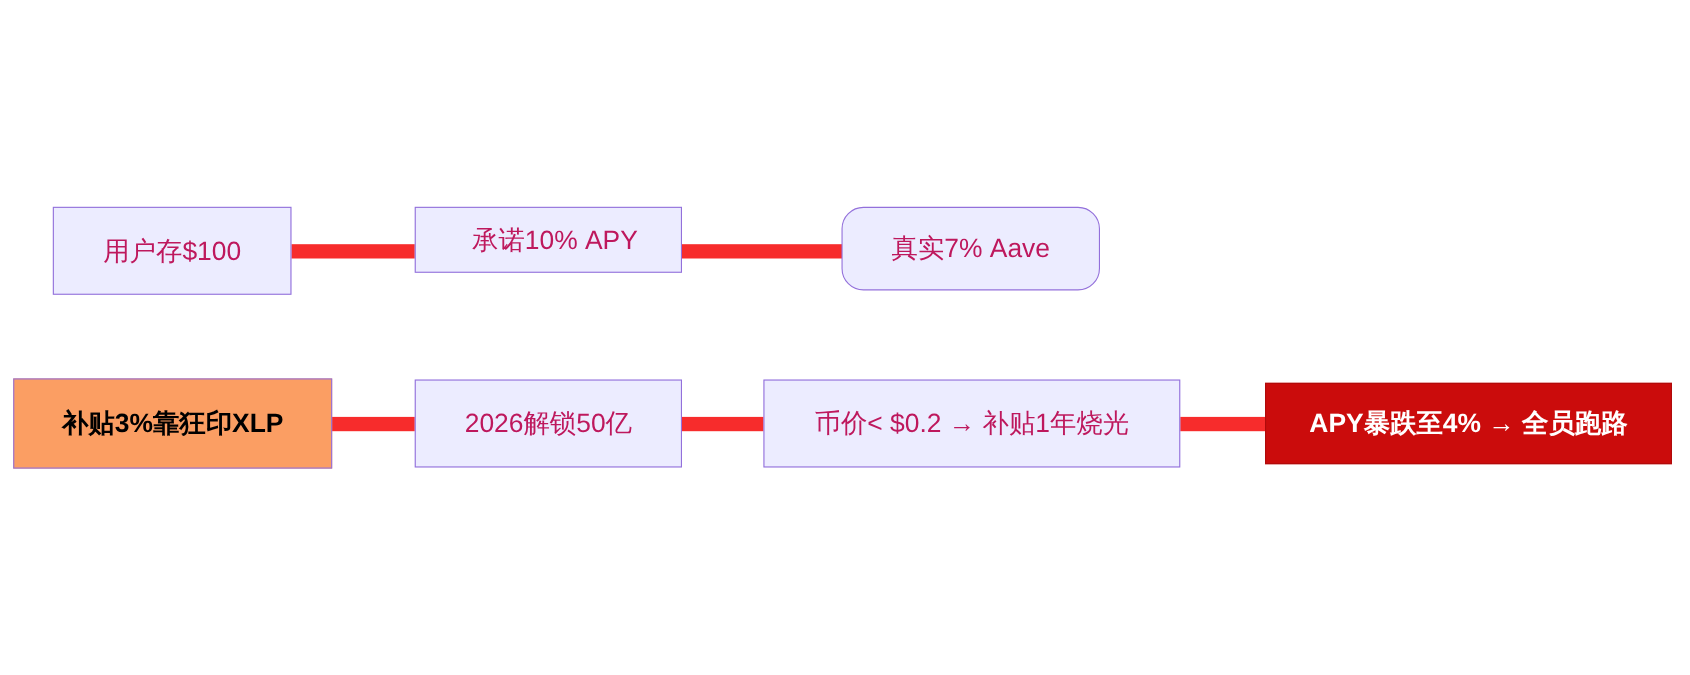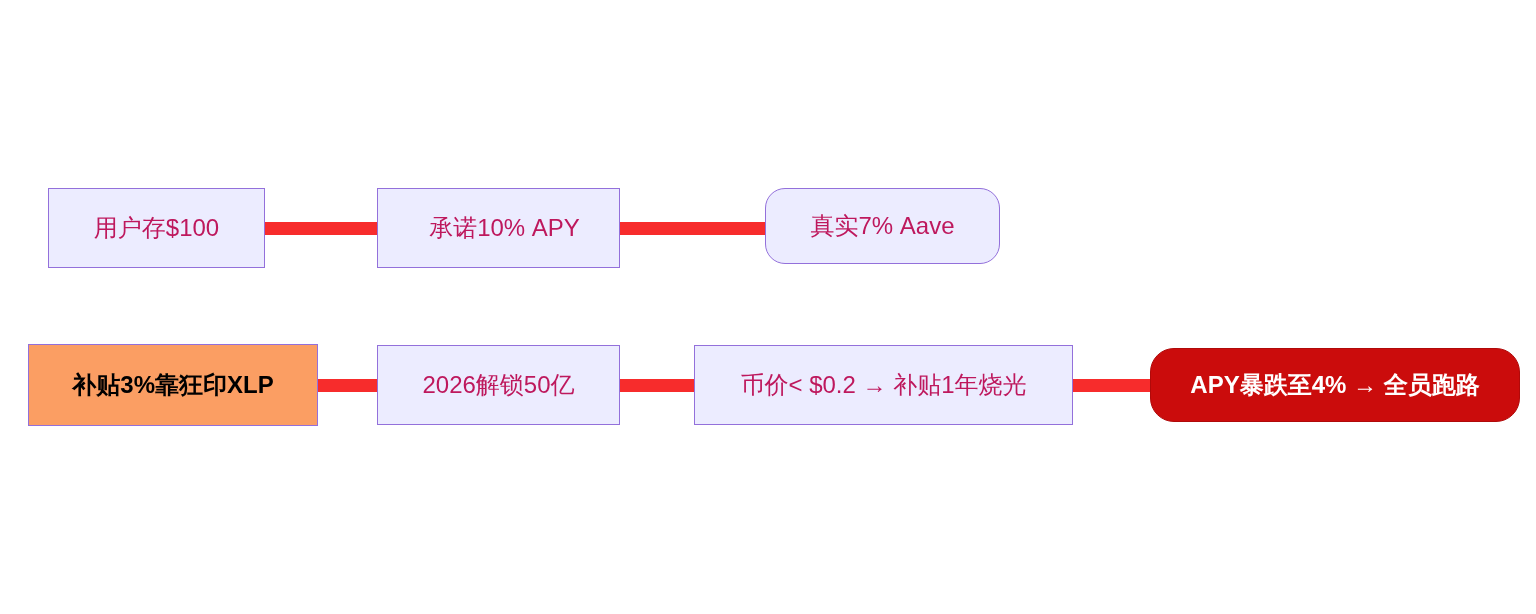--- a/index.html
+++ b/index.html
@@ -27,45 +27,44 @@
     text-align: center;
     box-sizing: border-box;
     z-index: 2;
     white-space: nowrap;
   }
   .node.warning {
     background: #fb9e63;
     border-color: #9370db;
     color: #000000;
     font-weight: bold;
-    margin-left: 16px;
   }
   .node.danger {
     background: #cb0c0c;
     border-color: #b00a0a;
     color: #ffffff;
     font-weight: bold;
   }
   .edge {
     position: absolute;
     height: 13px;
     background: #f72c2c;
     z-index: 1;
   }
 
   
   #node-deposit { left: 48px;  top: 188px; width: 217px; height: 80px; }
-  #node-promise { left: 377px; top: 188px; width: 243px; height: 80px; padding-left: 12px; }
+  #node-promise { left: 377px; top: 188px; width: 243px; height: 60px; padding-left: 12px; }
   #node-real    { left: 765px; top: 188px; width: 235px; height: 76px; border-radius: 20px; }
 
   
   #node-subsidy { left: 12px;   top: 344px; width: 290px; height: 82px; }
   #node-unlock  { left: 377px;  top: 345px; width: 243px; height: 80px; text-align: center; }
   #node-price   { left: 694px;  top: 345px; width: 379px; height: 80px; text-align: center; }
-  #node-crash   { left: 1150px; top: 348px; width: 370px; height: 74px; border-radius: 24px; }
+  #node-crash   { left: 1150px; top: 348px; width: 370px; height: 74px; }
 
   
   #edge-deposit-promise { left: 264px; top: 222px; width: 114px; }
   #edge-promise-real    { left: 619px; top: 222px; width: 147px; }
 
   
   #edge-subsidy-unlock { left: 301px;  top: 379px; width: 77px; }
   #edge-unlock-price   { left: 619px;  top: 379px; width: 76px; }
   #edge-price-crash    { left: 1072px; top: 379px; width: 79px; }
 </style>

